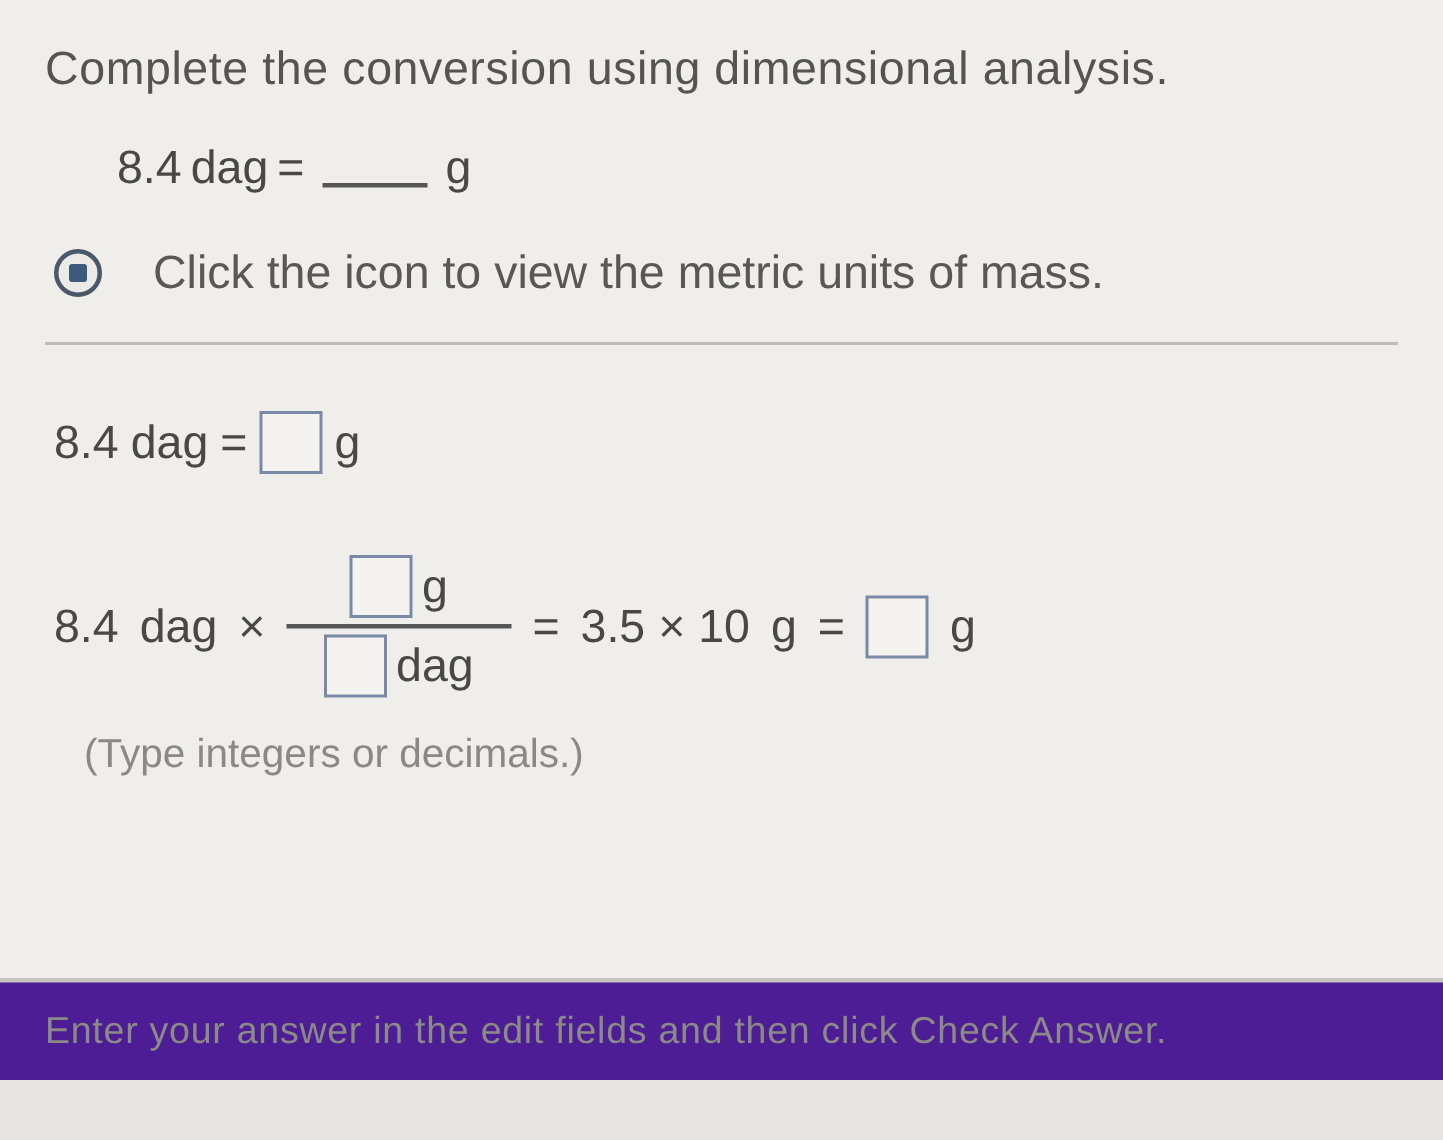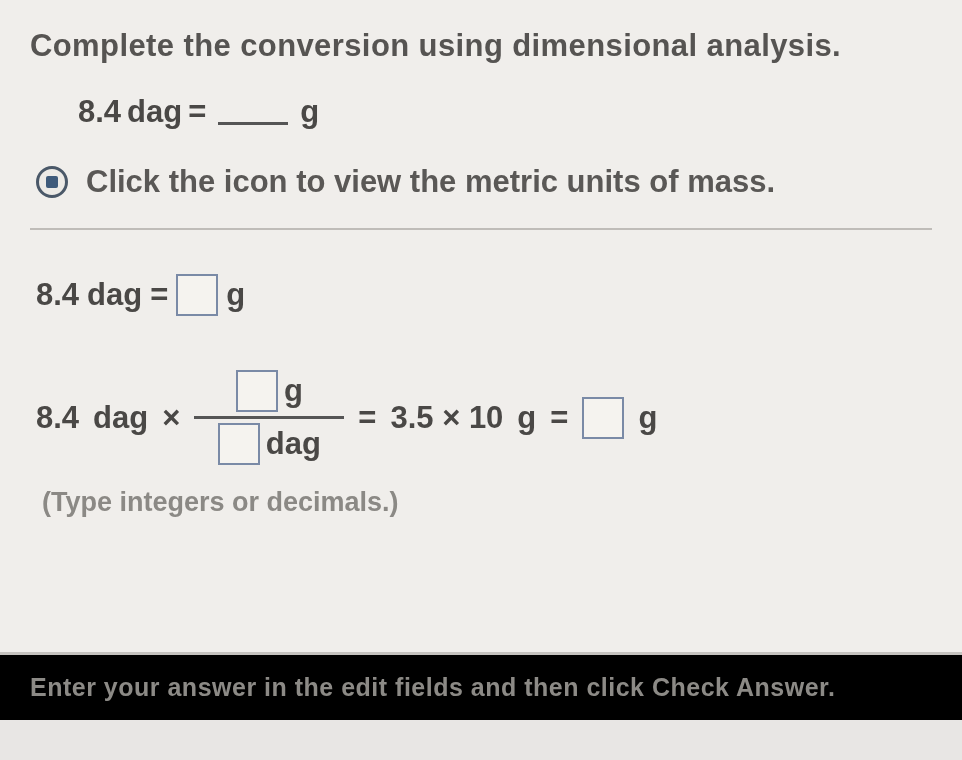--- a/index.html
+++ b/index.html
@@ -14,21 +14,20 @@
       height: 760px;
       color: #5a5856;
       padding: 0;
       overflow: hidden;
     }
     .panel {
       background: #f0eeeb;
       padding: 28px 30px 0 30px;
       min-height: 720px;
       position: relative;
-      font-weight: bold;
     }
     .instruction {
       font-size: 31px;
       color: #565452;
       margin-bottom: 30px;
       letter-spacing: 0.4px;
     }
     .equation-row {
       font-size: 31px;
       color: #4a4846;
@@ -46,20 +45,21 @@
       position: relative;
       top: 3px;
     }
     .icon-row {
       display: flex;
       align-items: center;
       font-size: 31px;
       color: #5a5856;
       margin-bottom: 28px;
       margin-left: 6px;
+      gap: 16px;
     }
     .info-icon {
       width: 32px;
       height: 32px;
       border-radius: 50%;
       border: 3px solid #4a5868;
       background: #eceae6;
       display: inline-flex;
       align-items: center;
       justify-content: center;
@@ -118,32 +118,32 @@
     }
     .frac-bar {
       height: 3px;
       background: #555;
       width: 150px;
     }
     .hint {
       font-size: 27px;
       color: #8b8985;
       margin-top: 8px;
-      margin-left: 6px;
+      margin-left: 20px;
     }
     .footer {
       position: absolute;
       bottom: 0;
       left: 0;
       right: 0;
       border-top: 3px solid #c5c3bf;
       padding: 18px 30px;
       font-size: 25px;
       color: #8c8a86;
-      background: #000000;
+      background: #4c1d95;
       letter-spacing: 0.5px;
     }
   </style>
 </head>
 <body>
 
 <div class="panel">
 
   <div class="instruction">Complete the conversion using dimensional analysis.</div>
 

